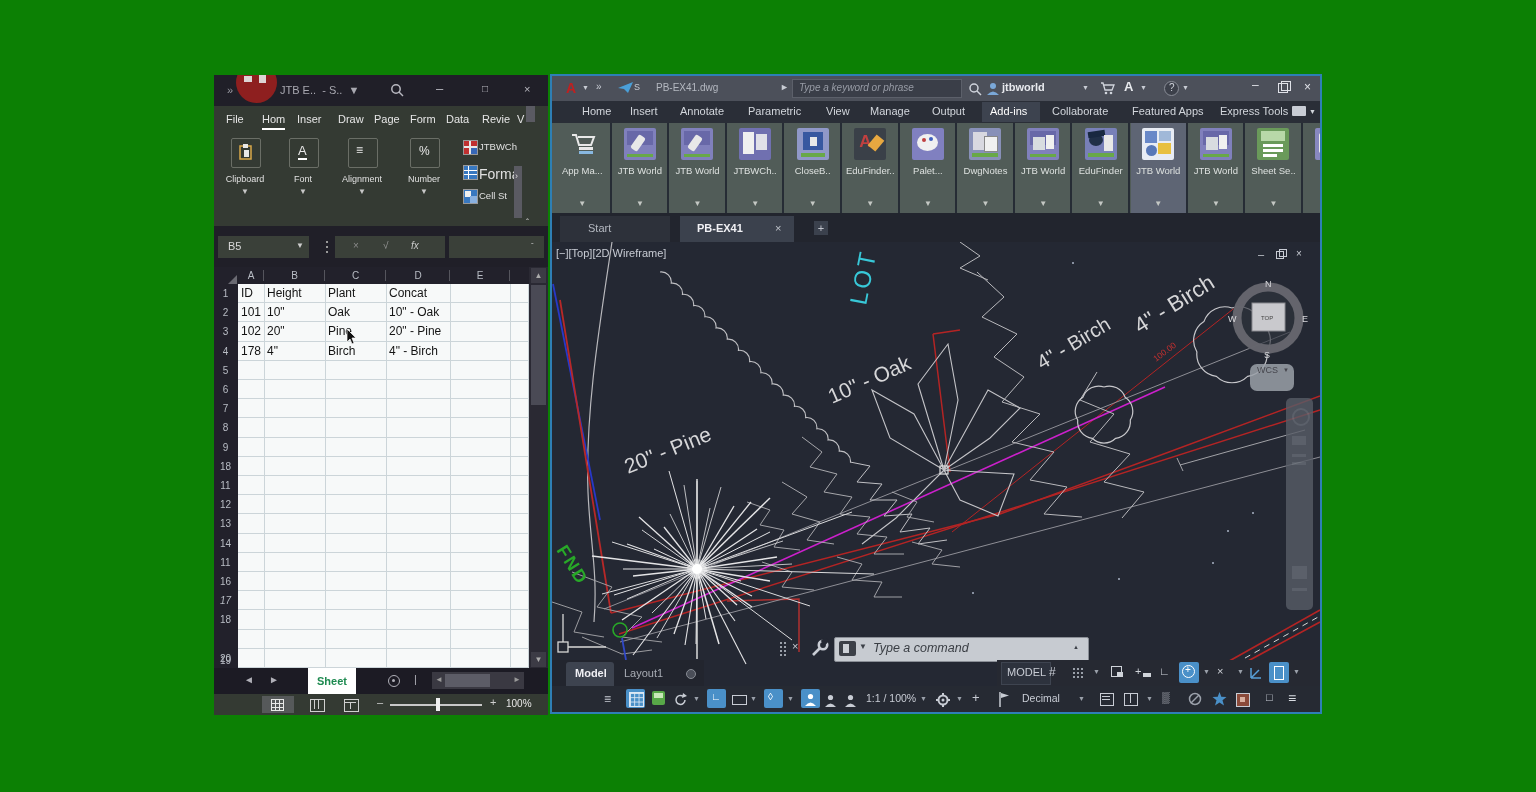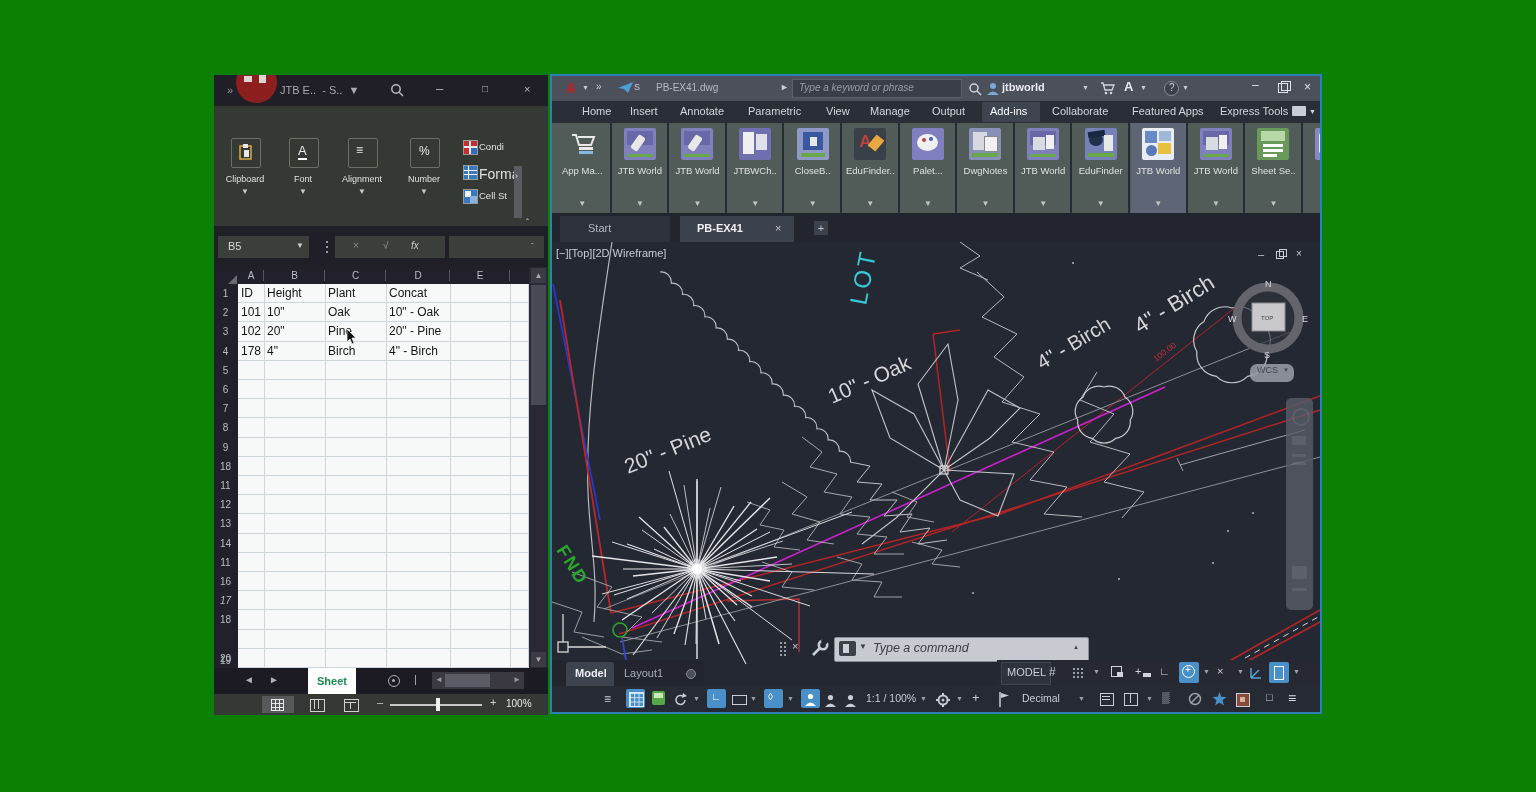--- a/index.html
+++ b/index.html
@@ -51,20 +51,32 @@
       </div>
       <span class="ab" style="left:66px;top:9px;font-size:11px;color:#a8a8b0;">JTB E..&nbsp; - S..&nbsp;&nbsp;▼</span>
       <svg class="ab" style="left:176px;top:8px;" width="14" height="14">
           <circle cx="6" cy="6" r="4.2" fill="none" stroke="#b8b8c0" stroke-width="1.5"></circle>
           <line x1="9" y1="9" x2="13" y2="13" stroke="#b8b8c0" stroke-width="1.5"></line>
         </svg>
       <span class="ab" style="left:222px;top:6px;font-size:13px;color:#b8b8c0;">–</span>
       <span class="ab" style="left:268px;top:8px;font-size:10px;color:#b8b8c0;">□</span>
       <span class="ab" style="left:310px;top:8px;font-size:11px;color:#b8b8c0;">×</span>
     </div>
+    <div class="xtabs">
+      <span class="xtab" style="left:12px;">File</span>
+      <span class="xtab" style="left:48px;border-bottom:2px solid #fff;padding-bottom:3px;">Hom</span>
+      <span class="xtab" style="left:83px;">Inser</span>
+      <span class="xtab" style="left:124px;">Draw</span>
+      <span class="xtab" style="left:160px;">Page</span>
+      <span class="xtab" style="left:196px;">Form</span>
+      <span class="xtab" style="left:232px;">Data</span>
+      <span class="xtab" style="left:268px;">Revie</span>
+      <span class="xtab" style="left:303px;">V</span>
+      <div class="ab" style="left:312px;top:0;width:9px;height:16px;background:#5a5a62;"></div>
+    </div>
     <div class="xribbon">
 
       <div class="gbox" style="left:17px;">
           <svg class="ab" style="left:6px;top:4px;" width="16" height="18">
             <rect x="2" y="3" width="11" height="13" fill="none" stroke="#d8a84a" stroke-width="1.5"></rect>
             <rect x="5" y="1" width="5" height="4" fill="#e8e8e8"></rect>
             <rect x="6" y="7" width="5" height="7" fill="#e8e8e8"></rect>
           </svg>
         </div>
       <div class="glabel" style="left:1px;">Clipboard</div>
@@ -83,21 +95,21 @@
           <span class="ab" style="left:8px;top:5px;font-size:12px;color:#e8e8e8;">%</span>
         </div>
       <div class="glabel" style="left:180px;">Number</div>
       <div class="gcaret" style="left:180px;">▼</div>
 
       <div class="ab" style="left:249px;top:7px;width:13px;height:13px;background:#c03030;border:1px solid #999;">
           <div class="ab" style="left:0;top:5px;width:13px;height:1.5px;background:#e8e8e8;"></div>
           <div class="ab" style="left:5px;top:0;width:1.5px;height:13px;background:#e8e8e8;"></div>
           <div class="ab" style="left:7px;top:7px;width:6px;height:6px;background:#3868b8;"></div>
         </div>
-      <span class="ab" style="left:265px;top:8px;font-size:9.5px;color:#e0e0e0;">Condi</span>
+      <span class="ab" style="left:265px;top:8px;font-size:9.5px;color:#e0e0e0;">JTBWCh</span>
       <div class="ab" style="left:249px;top:32px;width:13px;height:13px;background:#3878c0;border:1px solid #999;">
           <div class="ab" style="left:0;top:4px;width:13px;height:1px;background:#fff;"></div>
           <div class="ab" style="left:0;top:8px;width:13px;height:1px;background:#fff;"></div>
           <div class="ab" style="left:4px;top:0;width:1px;height:13px;background:#fff;"></div>
         </div>
       <span class="ab" style="left:265px;top:33px;font-size:14px;color:#e0e0e0;">Forma</span>
       <div class="ab" style="left:249px;top:56px;width:13px;height:13px;background:#3878c0;border:1px solid #999;">
           <div class="ab" style="left:1px;top:1px;width:6px;height:6px;background:#f0f0f0;"></div>
           <div class="ab" style="left:6px;top:6px;width:7px;height:7px;background:#88b0e0;"></div>
         </div>
@@ -586,21 +598,21 @@
         <circle cx="40" cy="44" r="36" fill="#30343e" opacity="0.65"></circle>
           <circle cx="40" cy="44" r="31" fill="none" stroke="#67676f" stroke-width="9" opacity="0.95"></circle>
         <text x="37" y="13" font-size="9" fill="#d8d8dc" font-family="Liberation Sans, sans-serif">N</text>
         <text x="74" y="48" font-size="9" fill="#d8d8dc" font-family="Liberation Sans, sans-serif">E</text>
         <text x="0" y="48" font-size="9" fill="#d8d8dc" font-family="Liberation Sans, sans-serif">W</text>
         <text x="36" y="84" font-size="9" fill="#d8d8dc" font-family="Liberation Sans, sans-serif">S</text>
         <rect x="24" y="29" width="33" height="28" fill="#c9c9cd" stroke="#8a8a90"></rect>
         <text x="33" y="46" font-size="6" fill="#444" font-family="Liberation Sans, sans-serif">TOP</text>
       </svg>
 
-      <div class="ab" style="left:698px;top:122px;width:44px;height:18px;background:#9aa0a8;border-radius:7px;opacity:0.85;">
+      <div class="ab" style="left:698px;top:122px;width:44px;height:27px;background:#9aa0a8;border-radius:7px;opacity:0.85;">
         <span class="ab" style="left:7px;top:1px;font-size:9px;color:#4a4a50;">WCS</span>
         <span class="ab" style="left:33px;top:3px;font-size:6px;color:#4a4a50;">▼</span>
       </div>
 
       <div class="ab" style="left:734px;top:156px;width:27px;height:212px;background:#585d67;opacity:0.8;border-radius:5px;">
         <div class="ab" style="left:6px;top:10px;width:14px;height:14px;border:2px solid #7e848e;border-radius:50%;opacity:0.45;"></div>
         <div class="ab" style="left:6px;top:38px;width:14px;height:9px;background:#7e848e;opacity:0.45;"></div>
         <div class="ab" style="left:6px;top:56px;width:14px;height:3px;background:#7e848e;opacity:0.45;"></div>
         <div class="ab" style="left:6px;top:64px;width:14px;height:3px;background:#7e848e;opacity:0.45;"></div>
         <div class="ab" style="left:6px;top:168px;width:15px;height:13px;background:#7e848e;opacity:0.45;"></div>

